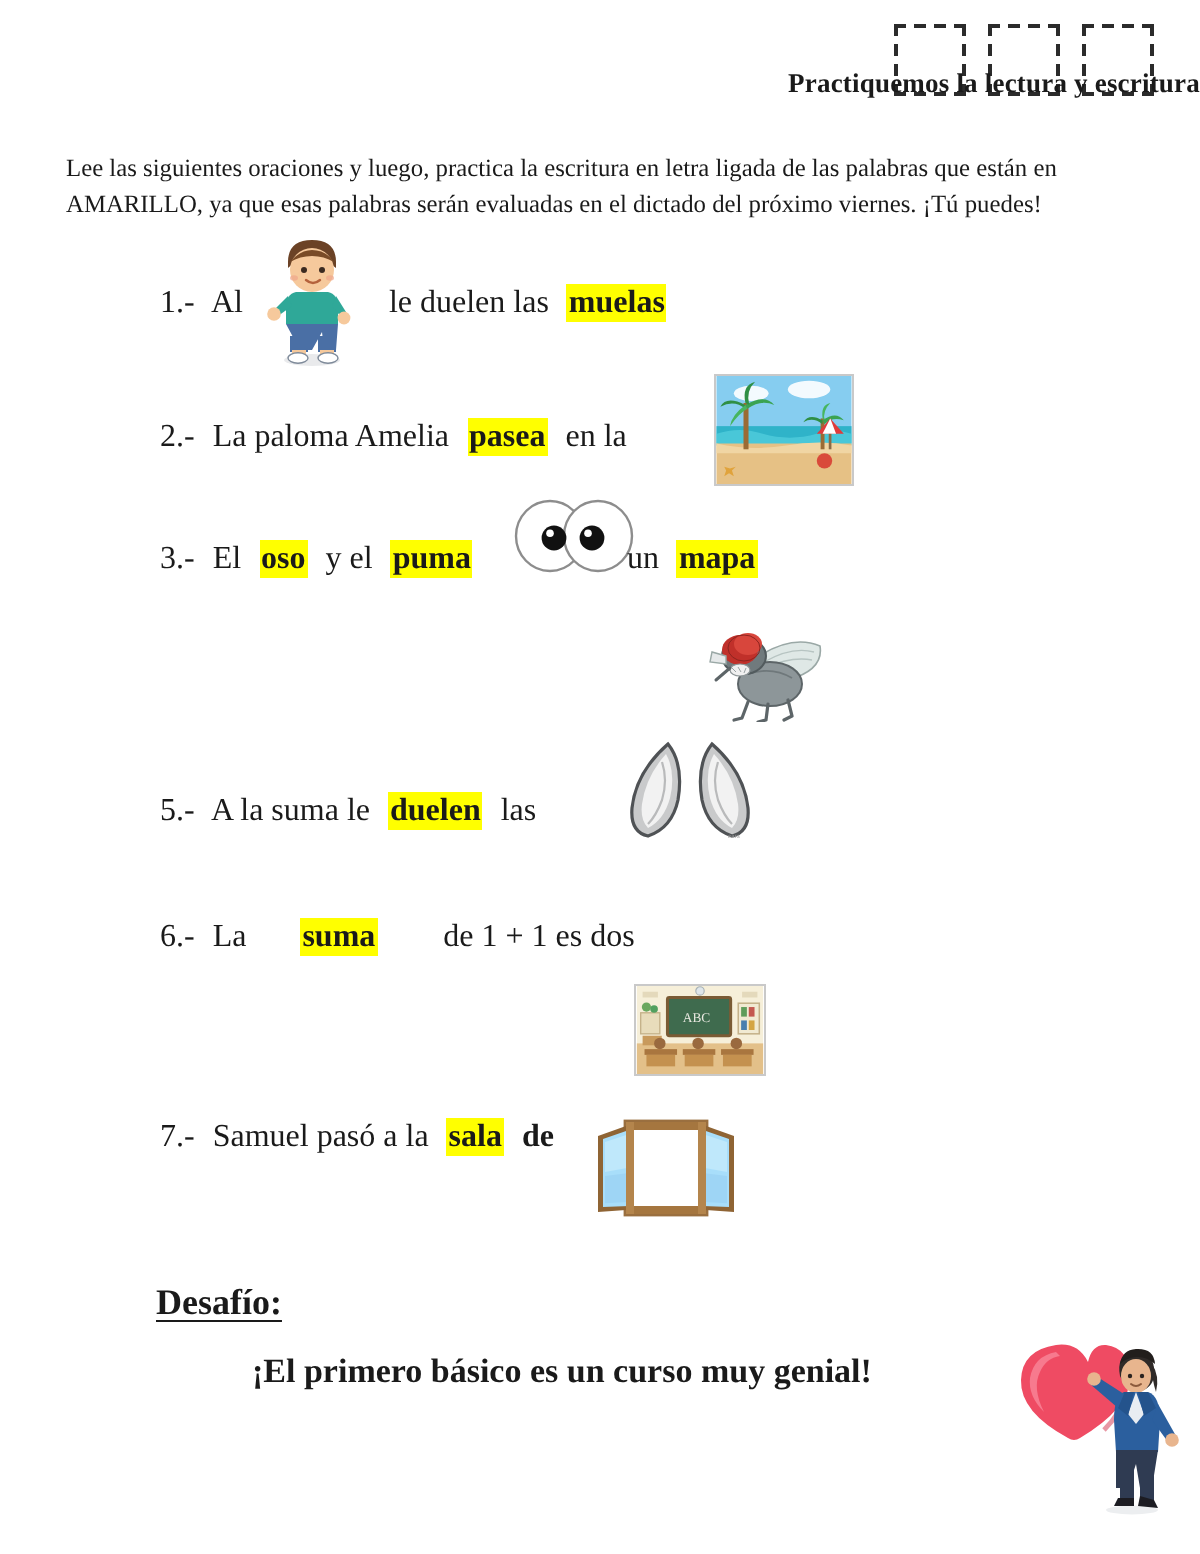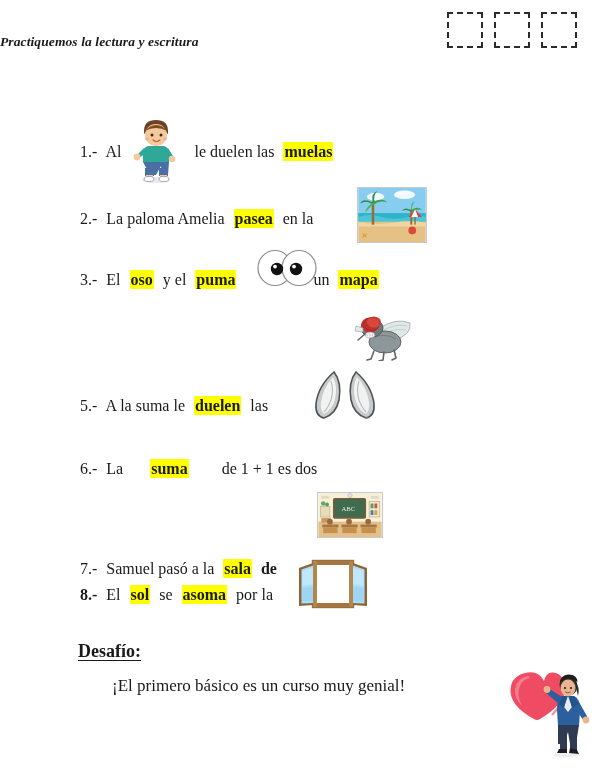--- a/index.html
+++ b/index.html
@@ -30,25 +30,24 @@
     border: 2px dashed #2b2b2b;
     background: #ffffff;
   }
 
   
   .title {
     position: absolute;
     top: 34px;
     left: 0;
     width: 600px;
-    text-align: left;
+    text-align: right;
     font-size: 13.5px;
     font-weight: bold;
     letter-spacing: 0.1px;
-    font-style: italic;
   }
 
   
   .instructions {
     position: absolute;
     top: 76px;
     left: 33px;
     width: 538px;
     font-size: 12.4px;
     line-height: 1.42;
@@ -113,37 +112,39 @@
     top: 641px;
     left: 78px;
     font-size: 18px;
     font-weight: bold;
     text-decoration: underline;
     text-underline-offset: 3px;
   }
   .desafio-text {
     position: absolute;
     top: 676px;
-    left: 112px;
+    left: 126px;
     font-size: 17px;
+    font-weight: bold;
   }
 </style>
 </head>
 <body>
 
 <div class="page">
 
   <div class="box-row">
     <div class="dash-box"></div>
     <div class="dash-box"></div>
     <div class="dash-box"></div>
   </div>
 
   <div class="title">Practiquemos la lectura y escritura</div>
 
+  <div class="instructions">Lee las siguientes oraciones y luego, practica la escritura en letra ligada de las palabras que están en AMARILLO, ya que esas palabras serán evaluadas en el dictado del próximo viernes. ¡Tú puedes!</div>
 
   <div class="sentences">
 
     <div class="sentence-row">
       <svg class="figure boy" style="left:132px; top:-10px;" viewBox="0 0 46 66">
         <ellipse cx="24" cy="62" rx="14" ry="3" fill="#e9eaec"></ellipse>
         <path d="M12 13 Q12 2 24 2 Q36 2 36 13 L36 16 Q30 11 24 11 Q17 11 12 16 Z" fill="#6b4226"></path>
         <ellipse cx="24" cy="17" rx="11" ry="11" fill="#f6c99c"></ellipse>
         <path d="M13 13 Q18 7 24 7 Q31 7 35 13 Q30 10 24 10 Q18 10 13 13 Z" fill="#7a4b27"></path>
         <circle cx="20" cy="17" r="1.5" fill="#3b2a20"></circle>
@@ -319,28 +320,20 @@
         <path d="M5.5 31 L16.5 29.6 L16.5 44 L5.5 44.6 Z" fill="#9ed5f5"></path>
         <path d="M56 6 L70 11 L70 49 L56 48 Z" fill="#8f6434"></path>
         <path d="M54.5 8 L67.5 12.5 L67.5 46.5 L54.5 46 Z" fill="#a8defa"></path>
         <path d="M55.5 10.4 L66.5 14 L66.5 29 L55.5 27 Z" fill="#bfe8fb"></path>
         <path d="M55.5 29.6 L66.5 31 L66.5 44.6 L55.5 44 Z" fill="#9ed5f5"></path>
         <rect x="16" y="4" width="40" height="4" fill="#a5763f"></rect>
         <rect x="16" y="46" width="40" height="4" fill="#a5763f"></rect>
         <rect x="16" y="4" width="4" height="46" fill="#b4854c"></rect>
         <rect x="52" y="4" width="4" height="46" fill="#b4854c"></rect>
       </svg>
-      <div class="sentence-text" style="top:18px;">
-        <span class="bold" style="margin-right: 5px;">8.-</span>
-        <span style="margin-right: 5px;">El</span>
-        <span class="hl" style="margin-right: 5px;">sol</span>
-        <span style="margin-right: 5px;">se</span>
-        <span class="hl" style="margin-right: 5px;">asoma</span>
-        <span style="margin-right: 5px;">por la</span>
-      </div>
     </div>
 
   </div>
 
   <div class="desafio-heading">Desafío:</div>
   <div class="desafio-text">¡El primero básico es un curso muy genial!</div>
 
   <svg class="figure bitmoji" style="left:500px; top:662px;" viewBox="0 0 92 96">
     <path d="M44 14 Q38 3 25 5 Q6 8 5 27 Q4 46 31 62 Q36 65 40 62 Q70 44 70 26 Q70 8 55 5 Q47 4 44 14 Z" fill="#ffffff"></path>
     <path d="M44 19 Q39 9 28 10.5 Q11 13 10.5 28 Q10 44 34 57 Q37 59 40 57 Q65 42 65 27 Q65 12 53 10.5 Q46 10 44 19 Z" fill="#ef4b63"></path>

